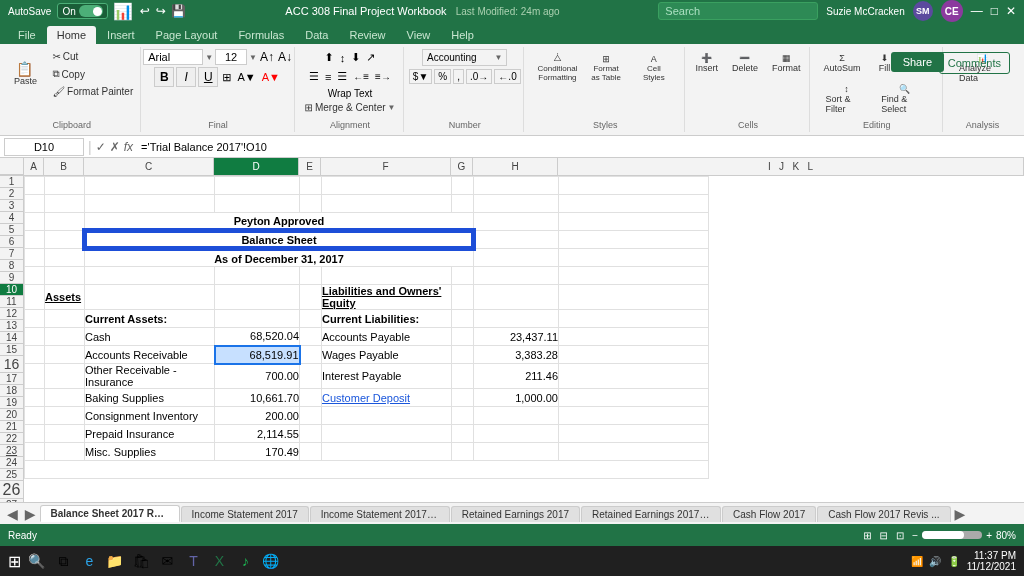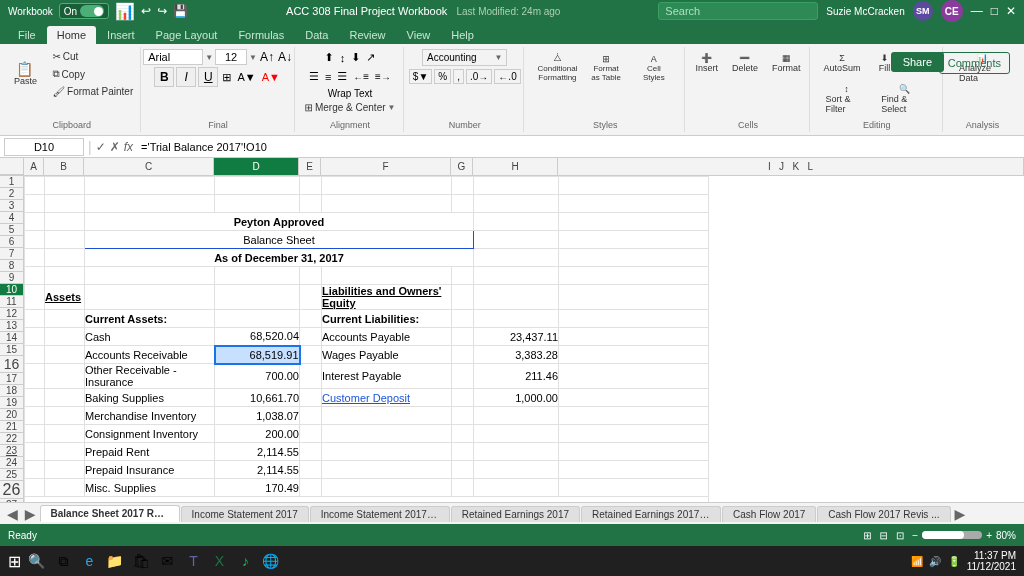--- a/index.html
+++ b/index.html
@@ -129,21 +129,21 @@
     
     .dropdown-arrow { font-size: 8px; color: #666; }
   </style>
 </head>
 <body>
 
 <div style="display:flex; flex-direction:column; height:576px; width:1024px; overflow:hidden;">
 
   <div class="title-bar">
     <div class="title-bar-left">
-      <span style="font-size:10px;">Workbook</span>
+      <span style="font-size:10px;">AutoSave</span>
       <div class="autosave-badge">
         <span style="font-size:10px;">On</span>
         <div class="autosave-toggle">
             <div class="autosave-dot"></div>
           </div>
       </div>
       <span style="font-size:16px;">📊</span>
       <span style="font-size:12px; cursor:pointer;">↩</span>
       <span style="font-size:12px; cursor:pointer;">↪</span>
       <span style="font-size:12px; cursor:pointer;">💾</span>
@@ -448,21 +448,21 @@
               <td style="border:1px solid #e0e0e0; height:18px;"></td>
               <td style="border:1px solid #e0e0e0;"></td>
               <td colspan="5" style="border:1px solid #e0e0e0; font-weight:bold; text-align:center;">Peyton Approved</td>
               <td style="border:1px solid #e0e0e0;"></td>
               <td colspan="3" style="border:1px solid #e0e0e0;"></td>
             </tr>
 
             <tr>
               <td style="border:1px solid #e0e0e0; height:18px;"></td>
               <td style="border:1px solid #e0e0e0;"></td>
-              <td colspan="5" style="border:1px solid #1d4ed8; font-weight:normal; text-align:center;">Balance Sheet</td>
+              <td colspan="5" style="border:5px solid #1d4ed8; font-weight:bold; text-align:center;">Balance Sheet</td>
               <td style="border:1px solid #e0e0e0;"></td>
               <td colspan="3" style="border:1px solid #e0e0e0;"></td>
             </tr>
 
             <tr>
               <td style="border:1px solid #e0e0e0; height:18px;"></td>
               <td style="border:1px solid #e0e0e0;"></td>
               <td colspan="5" style="border:1px solid #e0e0e0; font-weight:bold; text-align:center;">As of December 31, 2017</td>
               <td style="border:1px solid #e0e0e0;"></td>
               <td colspan="3" style="border:1px solid #e0e0e0;"></td>
@@ -545,55 +545,33 @@
               <td style="border:1px solid #e0e0e0;"></td>
               <td style="border:1px solid #e0e0e0;">Baking Supplies</td>
               <td style="border:1px solid #e0e0e0; text-align:right;">10,661.70</td>
               <td style="border:1px solid #e0e0e0;"></td>
               <td style="border:1px solid #e0e0e0; color:#1a56db; text-decoration:underline;">Customer Deposit</td>
               <td style="border:1px solid #e0e0e0;"></td>
               <td style="border:1px solid #e0e0e0; text-align:right;">1,000.00</td>
               <td colspan="3" style="border:1px solid #e0e0e0;"></td>
             </tr>
 
-            <tr>
-              <td style="border:1px solid #e0e0e0; height:18px;"></td>
-              <td style="border:1px solid #e0e0e0;"></td>
-              <td style="border:1px solid #e0e0e0;">Merchandise Inventory</td>
-              <td style="border:1px solid #e0e0e0; text-align:right;">1,038.07</td>
-              <td style="border:1px solid #e0e0e0;"></td>
-              <td style="border:1px solid #e0e0e0;"></td>
-              <td style="border:1px solid #e0e0e0;"></td>
-              <td style="border:1px solid #e0e0e0;"></td>
-              <td colspan="3" style="border:1px solid #e0e0e0;"></td>
-            </tr>
 
             <tr>
               <td style="border:1px solid #e0e0e0; height:18px;"></td>
               <td style="border:1px solid #e0e0e0;"></td>
               <td style="border:1px solid #e0e0e0;">Consignment Inventory</td>
               <td style="border:1px solid #e0e0e0; text-align:right;">200.00</td>
               <td style="border:1px solid #e0e0e0;"></td>
               <td style="border:1px solid #e0e0e0;"></td>
               <td style="border:1px solid #e0e0e0;"></td>
               <td style="border:1px solid #e0e0e0;"></td>
               <td colspan="3" style="border:1px solid #e0e0e0;"></td>
             </tr>
 
-            <tr>
-              <td style="border:1px solid #e0e0e0; height:18px;"></td>
-              <td style="border:1px solid #e0e0e0;"></td>
-              <td style="border:1px solid #e0e0e0;">Prepaid Rent</td>
-              <td style="border:1px solid #e0e0e0; text-align:right;">2,114.55</td>
-              <td style="border:1px solid #e0e0e0;"></td>
-              <td style="border:1px solid #e0e0e0;"></td>
-              <td style="border:1px solid #e0e0e0;"></td>
-              <td style="border:1px solid #e0e0e0;"></td>
-              <td colspan="3" style="border:1px solid #e0e0e0;"></td>
-            </tr>
 
             <tr>
               <td style="border:1px solid #e0e0e0; height:18px;"></td>
               <td style="border:1px solid #e0e0e0;"></td>
               <td style="border:1px solid #e0e0e0;">Prepaid Insurance</td>
               <td style="border:1px solid #e0e0e0; text-align:right;">2,114.55</td>
               <td style="border:1px solid #e0e0e0;"></td>
               <td style="border:1px solid #e0e0e0;"></td>
               <td style="border:1px solid #e0e0e0;"></td>
               <td style="border:1px solid #e0e0e0;"></td>

